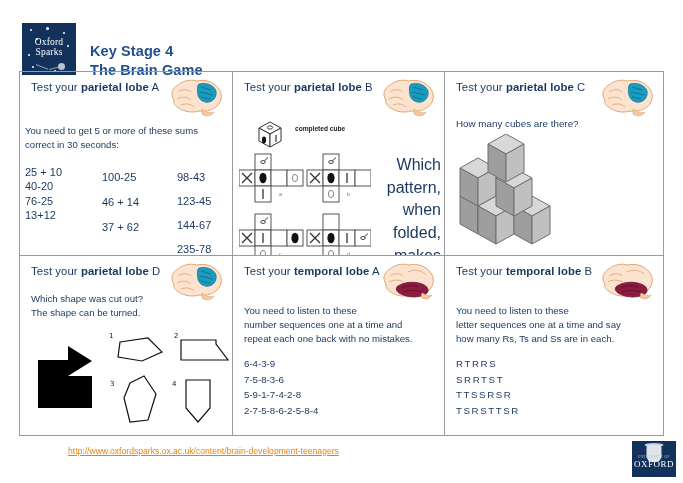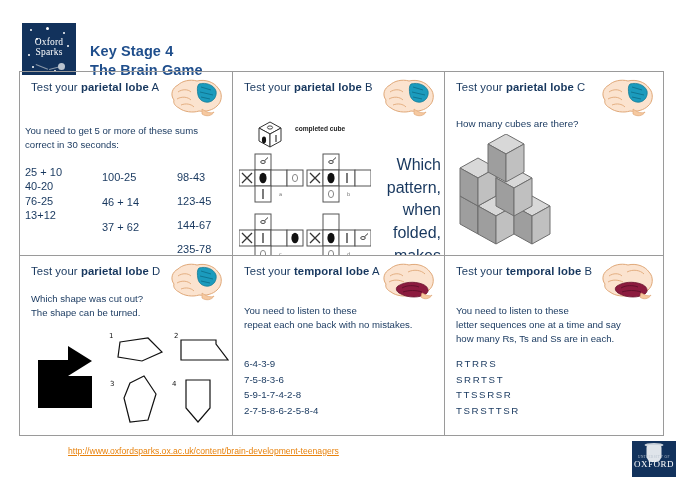--- a/index.html
+++ b/index.html
@@ -366,20 +366,21 @@
         <svg viewBox="0 0 60 42">
           <path d="M8 24 C4 19,6 12,12 9 C16 5,24 3,31 5 C39 3,48 6,52 12 C57 17,56 26,51 30 C47 34,40 36,33 35 C27 37,18 36,13 32 C9 30,7 27,8 24 Z" fill="#fbe3cf" stroke="#e0a878" stroke-width="1"></path>
           <path d="M20 26 C26 22,36 21,44 24 C50 26,52 31,48 34 C42 38,30 38,23 34 C18 32,17 28,20 26 Z" fill="#8c1b3f" stroke="#6a1430" stroke-width="0.8"></path>
           <path d="M24 28 C29 25,36 25,41 27 M25 32 C31 30,38 30,44 32" stroke="#5e1029" stroke-width="0.9" fill="none"></path>
           <path d="M12 16 C16 13,22 13,25 16 M11 22 C16 19,22 20,26 22 M30 12 C36 9,43 10,47 14" stroke="#e0a878" stroke-width="0.9" fill="none"></path>
           <path d="M44 33 C48 35,52 37,54 35 C52 39,46 40,43 37 Z" fill="#f6c9a0" stroke="#e0a878" stroke-width="0.7"></path>
         </svg>
       </div>
       <div class="seqintro">
         <div>You need to listen to these</div>
+        <div>number sequences one at a time and</div>
         <div>repeat each one back with no mistakes.</div>
       </div>
       <div class="seqlist">
         <div>6-4-3-9</div>
         <div>7-5-8-3-6</div>
         <div>5-9-1-7-4-2-8</div>
         <div>2-7-5-8-6-2-5-8-4</div>
       </div>
     </div>
 

